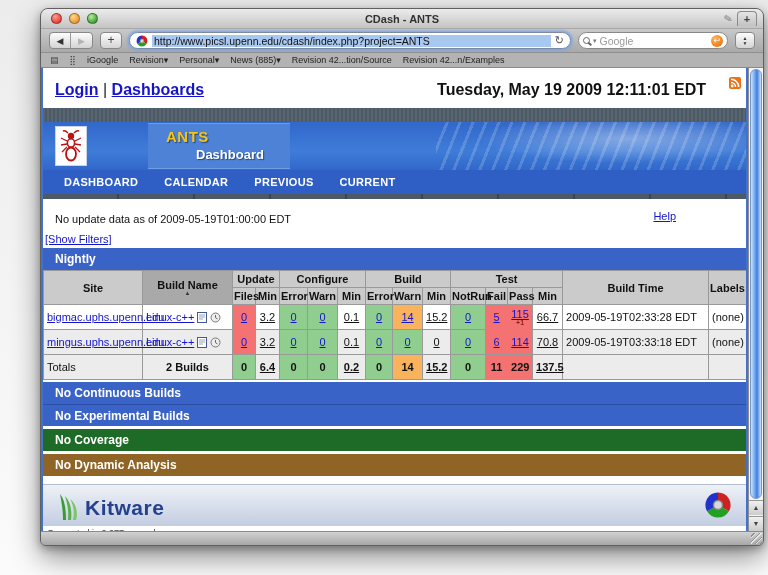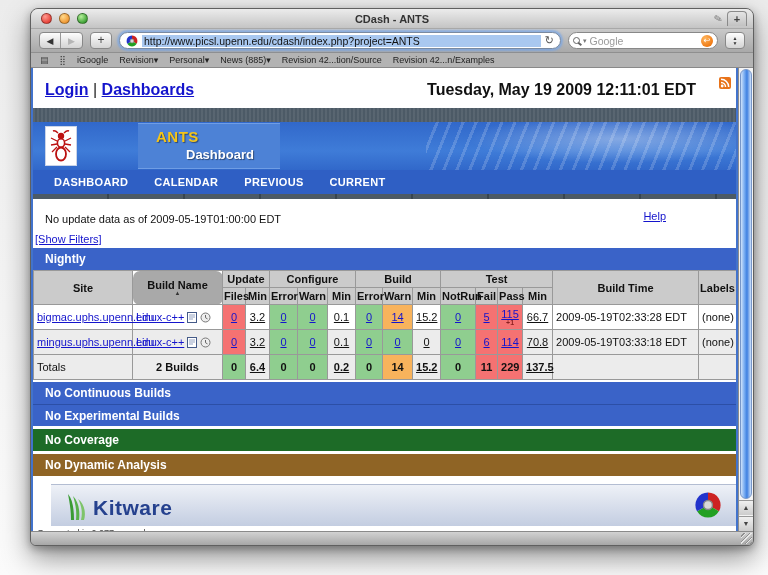--- a/index.html
+++ b/index.html
@@ -1,20 +1,20 @@
 <!DOCTYPE html>
 <html><head>
 <meta charset="utf-8">
 <style>
   * { margin:0; padding:0; box-sizing:border-box; }
   html,body { width:768px; height:575px; font-family:"Liberation Sans","DejaVu Sans",sans-serif; }
   body { background:linear-gradient(#ececec,#fbfbfb); overflow:hidden; }
 
   
-  .window { position:absolute; left:30px; top:8px; width:724px; height:538px;
+  .window { position:absolute; left:40px; top:8px; width:724px; height:538px;
     border:1px solid #606060; border-radius:8px 8px 6px 6px;
     box-shadow:0 12px 28px rgba(0,0,0,.42), 0 3px 8px rgba(0,0,0,.3);
     background:#b9b9b9; overflow:hidden; }
   .titlebar { height:20px; background:linear-gradient(#ececec,#c4c4c4);
     border-bottom:1px solid #a8a8a8; position:relative;
     display:flex; align-items:center; justify-content:center;
     font-size:11px; font-weight:bold; color:#333; }
   .tlights { position:absolute; left:10px; top:4px; display:flex; gap:7px; }
   .tl { width:11px; height:11px; border-radius:50%; border:1px solid rgba(0,0,0,.35); }
   .tl.red { background:radial-gradient(circle at 35% 30%, #ff9a90, #e8453c 70%); }
@@ -113,37 +113,37 @@
   .sectionbar { height:22px; line-height:22px; font-size:12px; font-weight:bold; color:#fff;
     padding-left:12px; }
   .sb-blue { background:#3a63c8; }
   .sb-green { background:#1d6b27; }
   .sb-brown { background:#8f6425; }
   .divtop { border-top:1px solid #2c4fa6; }
   .gap2 { height:2px; } .gap3 { height:3px; }
 
   table.builds { width:703px; border-collapse:collapse; table-layout:fixed; font-size:11px; }
   .builds th { border:1px solid #999; background:#cbcbcb; font-size:11px; padding:2px 1px; color:#111; }
-  .builds th.sorted { background:#a9a9a9;border-radius:7px; }
+  .builds th.sorted { background:#a9a9a9; }
   .sortmark { display:block; font-size:6px; line-height:5px; color:#333; }
   .builds td { border:1px solid #999; padding:2px 3px; height:25px; color:#111; }
   .r-even td { background:#fff; }
   .r-odd td { background:#ececec; }
   .r-tot td { background:#ececec; font-weight:bold; }
   .r-tot td.nolite { font-weight:normal; }
   td.c-red { background:#f57272 !important; text-align:center; }
   td.c-green { background:#8fce8f !important; text-align:center; }
   td.c-orange { background:#f8b35c !important; text-align:center; }
   td.t-right { text-align:center;text-decoration:underline; }
   td.t-center { text-align:center; }
   .pd { display:block; font-size:7px; line-height:6px; color:#8a1f1f; font-weight:bold; }
   .bicon { display:inline-block; margin-left:3px; vertical-align:-2px; }
 
   .footerbar { height:42px; margin-top:8px; background:linear-gradient(#eef1f7,#c3cde1);
-    border-top:1px solid #b3bdd2; position:relative; display:flex; align-items:center;margin-left:18px; }
+    border-top:1px solid #b3bdd2; position:relative; display:flex; align-items:center; }
   .kitlogo { display:flex; align-items:flex-end; gap:4px; margin-left:16px; }
   .kitname { font-size:21px; font-weight:bold; color:#25418e; letter-spacing:.5px; }
   .cdashblock { position:absolute; right:14px; top:6px; display:flex; gap:6px; align-items:center; }
   .cdashtext { font-size:10px; color:#222; line-height:13px; }
   .generated { font-size:9px; color:#444; padding:2px 0 0 4px; }
 </style>
 </head>
 <body>
 
 <div class="window">

